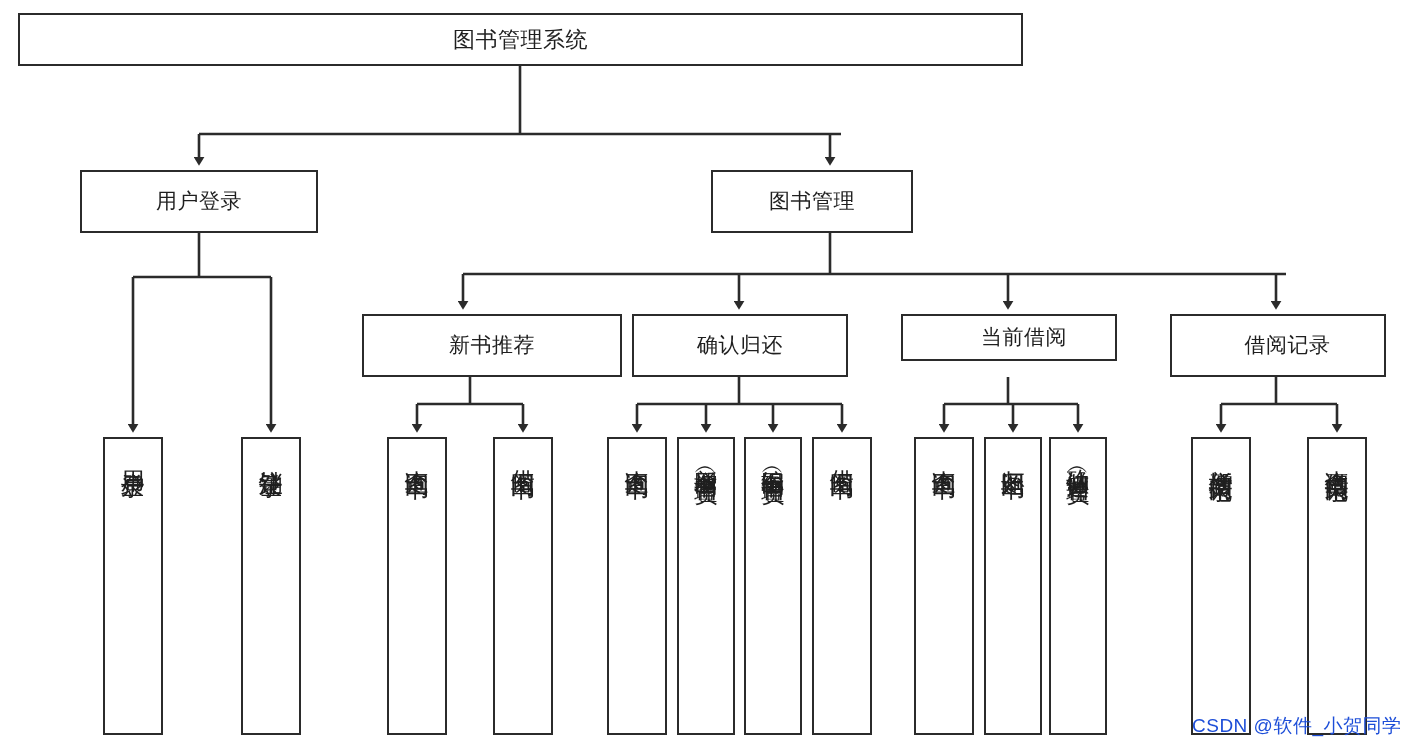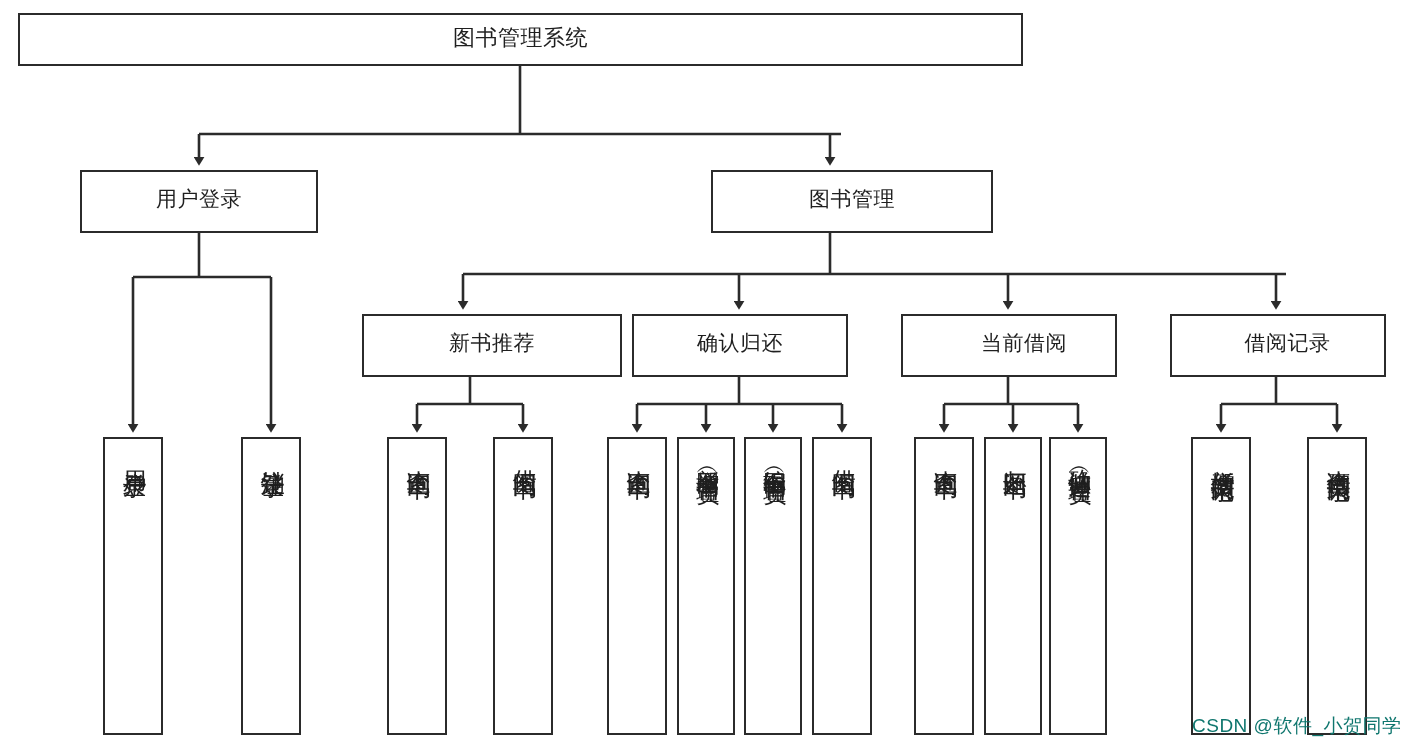--- a/index.html
+++ b/index.html
@@ -27,21 +27,20 @@
   }
   .node {
     position: absolute;
     box-sizing: border-box;
     border: 2.5px solid #2b2b2b;
     background: #ffffff;
     display: flex;
     align-items: center;
     justify-content: center;
     color: #1f1f1f;
-    font-family: Liberation Mono, monospace;
   }
   .node .label {
     display: block;
     text-align: center;
     line-height: 1.18;
     letter-spacing: 0.5px;
   }
   .node.h .label {
     font-size: 21px;
     writing-mode: horizontal-tb;
@@ -60,21 +59,21 @@
     font-size: 24px;
     line-height: 1.06;
     letter-spacing: 2px;
     white-space: nowrap;
   }
   .node.v.tall-text .label {
     font-size: 23px;
   }
   .watermark {
     position: absolute;
-    color: #0f766e;
+    color: #1d4ed8;
     font-size: 19px;
     letter-spacing: 0.5px;
     white-space: nowrap;
     user-select: none;
   }
 </style>
 </head>
 <body>
 
 <div id="diagram-root">
@@ -129,31 +128,31 @@
     </g>
   </svg>
 
   <div class="node h root" style="left:18px; top:13px; width:1005px; height:53px;">
     <span class="label">图书管理系统</span>
   </div>
 
   <div class="node h" style="left:80px; top:170px; width:238px; height:63px;">
     <span class="label">用户登录</span>
   </div>
-  <div class="node h" style="left:711px; top:170px; width:282px; height:63px;">
+  <div class="node h" style="left:711px; top:170px; width:202px; height:63px;">
     <span class="label">图书管理</span>
   </div>
 
   <div class="node h" style="left:362px; top:314px; width:260px; height:63px;">
     <span class="label">新书推荐</span>
   </div>
   <div class="node h" style="left:632px; top:314px; width:216px; height:63px;">
     <span class="label">确认归还</span>
   </div>
-  <div class="node h" style="left:901px; top:314px; width:216px; height:63px;padding-left:30px;">
+  <div class="node h" style="left:901px; top:314px; width:216px; height:47px;padding-left:30px;">
     <span class="label">当前借阅</span>
   </div>
   <div class="node h" style="left:1170px; top:314px; width:216px; height:63px;padding-left:19px;">
     <span class="label">借阅记录</span>
   </div>
 
   <div class="node v" style="left:103px; top:437px; width:60px; height:298px;">
     <span class="label">用户登录</span>
   </div>
   <div class="node v" style="left:241px; top:437px; width:60px; height:298px;">

